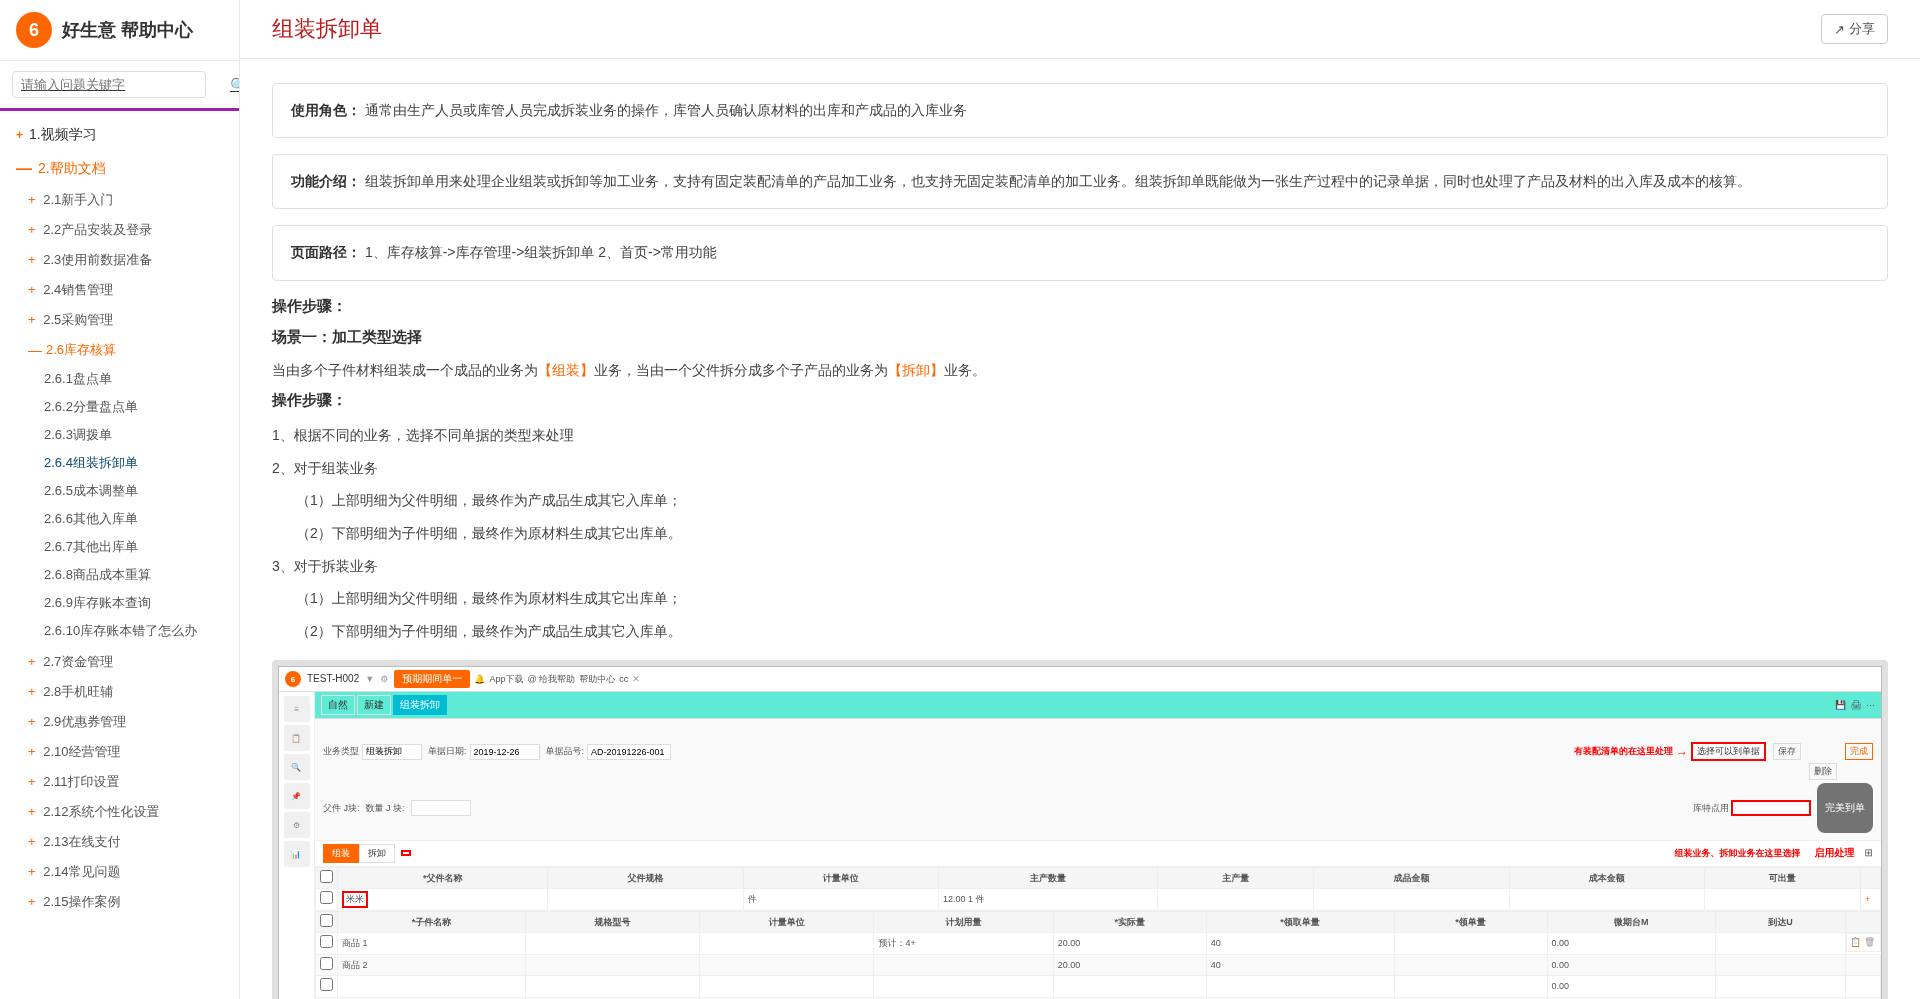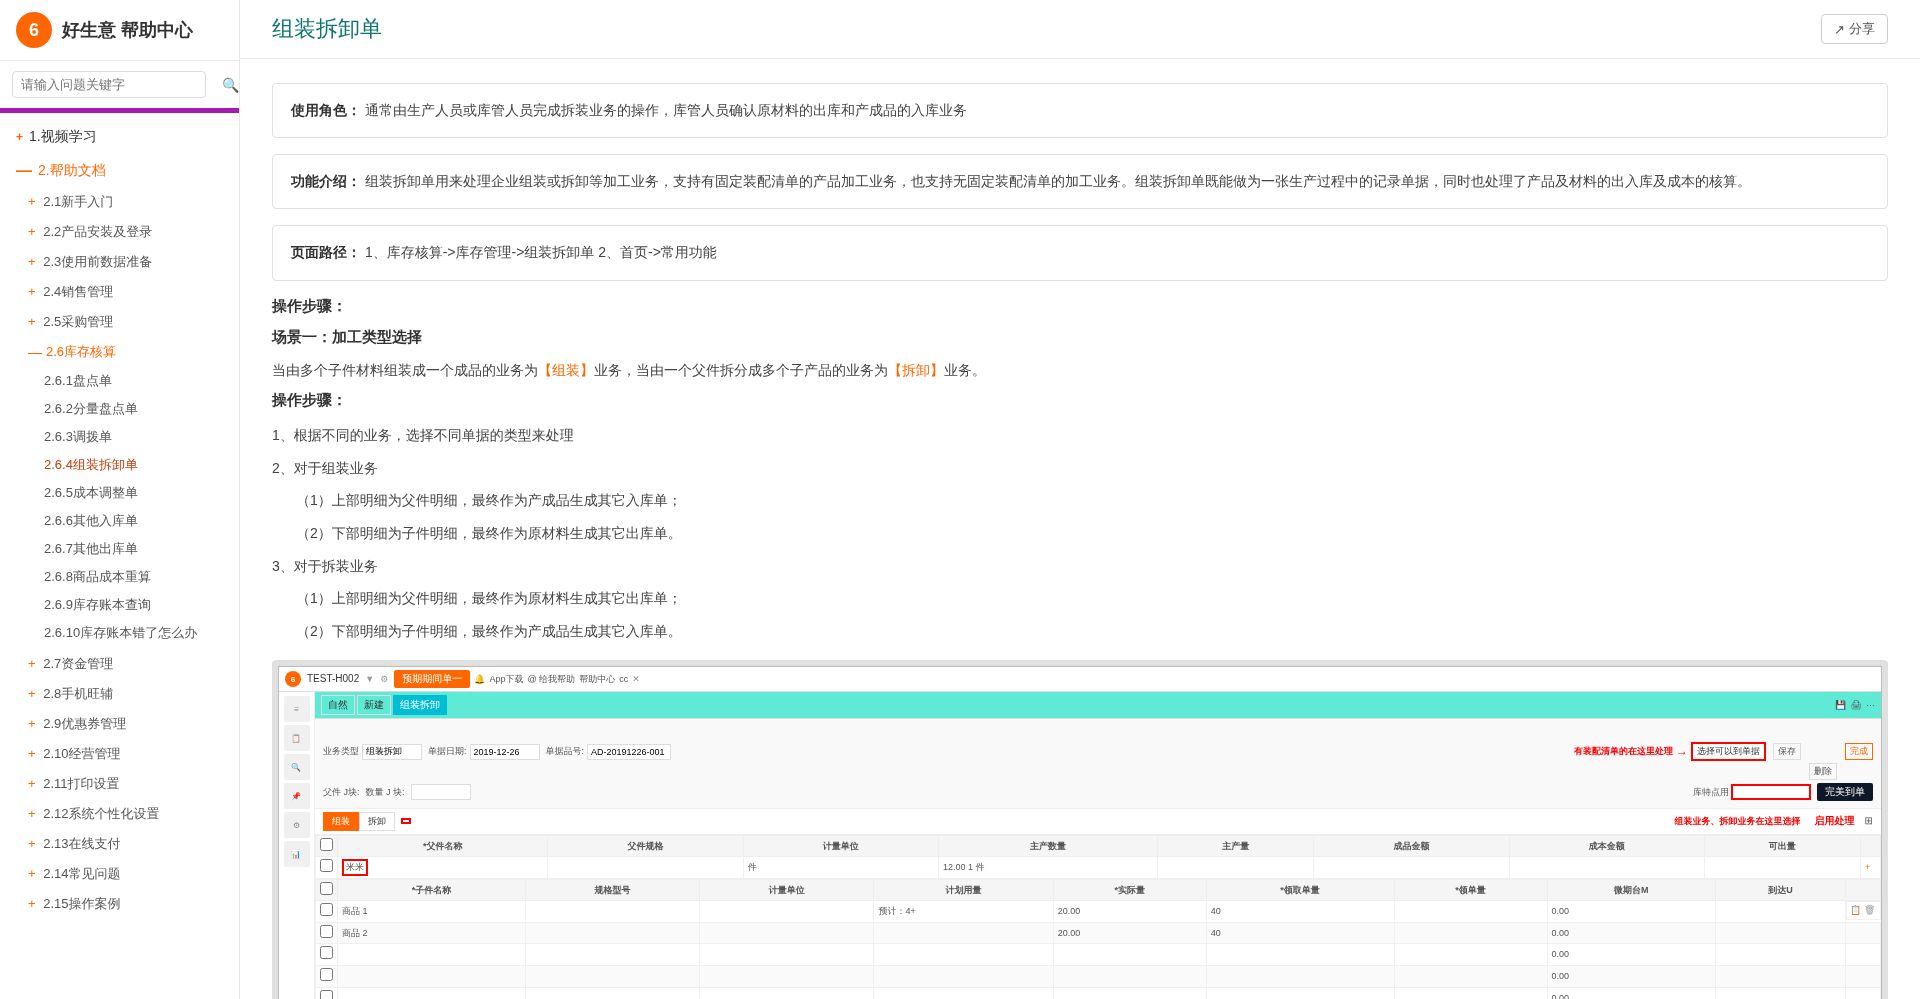--- a/index.html
+++ b/index.html
@@ -37,24 +37,25 @@
       margin-right: 10px;
       flex-shrink: 0;
     }
     .logo-text {
       font-size: 18px;
       font-weight: bold;
       color: #333;
     }
     #search-box {
       padding: 10px 12px;
-      border-bottom: 5px solid #a21caf;
-      display: flex;
-      align-items: center;
-      gap: 16px;
+      border-bottom: 3px solid #a21caf;
+      display: flex;
+      align-items: center;
+      gap: 24px;
+      text-decoration: underline;
     }
     #search-box input {
       flex: 1;
       border: 1px solid #ddd;
       border-radius: 4px;
       padding: 5px 8px;
       font-size: 13px;
       color: #999;
       outline: none;
     }
@@ -119,42 +120,42 @@
     }
     .nav-sub2 {
       padding-left: 16px;
     }
     .nav-sub2-item {
       padding: 5px 0;
       font-size: 13px;
       color: #555;
       cursor: pointer;
     }
-    .nav-sub2-item.active { color: #c2410c; }
+    .nav-sub2-item.active { color: #0c4a6e; }
 
     
     #main {
       flex: 1;
       display: flex;
       flex-direction: column;
       overflow: hidden;
       background: #fff;
     }
     #main-header {
       display: flex;
       align-items: center;
       justify-content: space-between;
       padding: 14px 32px;
       border-bottom: 1px solid #e8e8e8;
       background: #fff;
     }
     #main-header h1 {
       font-size: 22px;
       font-weight: 500;
-      color: #0f766e;
+      color: #b91c1c;
     }
     .share-btn {
       display: flex;
       align-items: center;
       gap: 4px;
       border: 1px solid #ccc;
       border-radius: 4px;
       padding: 5px 12px;
       font-size: 13px;
       color: #555;
@@ -237,21 +238,21 @@
       display: flex;
       align-items: center;
       gap: 4px;
       font-size: 10px;
     }
     .mock-logo { width: 16px; height: 16px; background: #f60; border-radius: 50%; display: inline-flex; align-items: center; justify-content: center; color: #fff; font-size: 8px; font-weight: bold; }
     .mock-company { font-size: 10px; color: #333; }
     .mock-nav-tab { padding: 2px 6px; font-size: 10px; border: 1px solid #ddd; cursor: pointer; }
     .mock-nav-tab.active { background: #00bcd4; color: #fff; border-color: #00bcd4; }
     .mock-btn { padding: 2px 8px; font-size: 10px; border: none; background: #f60; color: white; border-radius: 2px; cursor: pointer; }
-    .mock-btn-orange { padding: 2px 8px; font-size: 10px; border: none; background: #0f172a; color: white; border-radius: 2px; cursor: pointer; }
+    .mock-btn-orange { padding: 18px 8px; font-size: 10px; border: none; background: #737373; color: white; border-radius: 8px; cursor: pointer; }
     .mock-form { padding: 4px 8px; background: #f9f9f9; border-bottom: 1px solid #eee; }
     .mock-form-row { display: flex; align-items: center; gap: 6px; margin-bottom: 3px; font-size: 10px; flex-wrap: wrap; }
     .mock-label { color: #555; white-space: nowrap; font-size: 9px; }
     .mock-input { border: 1px solid #ddd; height: 16px; font-size: 9px; padding: 0 3px; min-width: 60px; }
     .mock-input.red-border { border: 2px solid red !important; }
     .mock-type-group { display: flex; gap: 0; }
     .mock-type-btn { padding: 2px 8px; font-size: 9px; border: 1px solid #ddd; background: #fff; }
     .mock-type-btn.active { background: #f60; color: white; border-color: #f60; }
     .mock-table { width: 100%; border-collapse: collapse; font-size: 9px; }
     .mock-table th { background: #f5f5f5; border: 1px solid #eee; padding: 2px 4px; color: #555; white-space: nowrap; }

